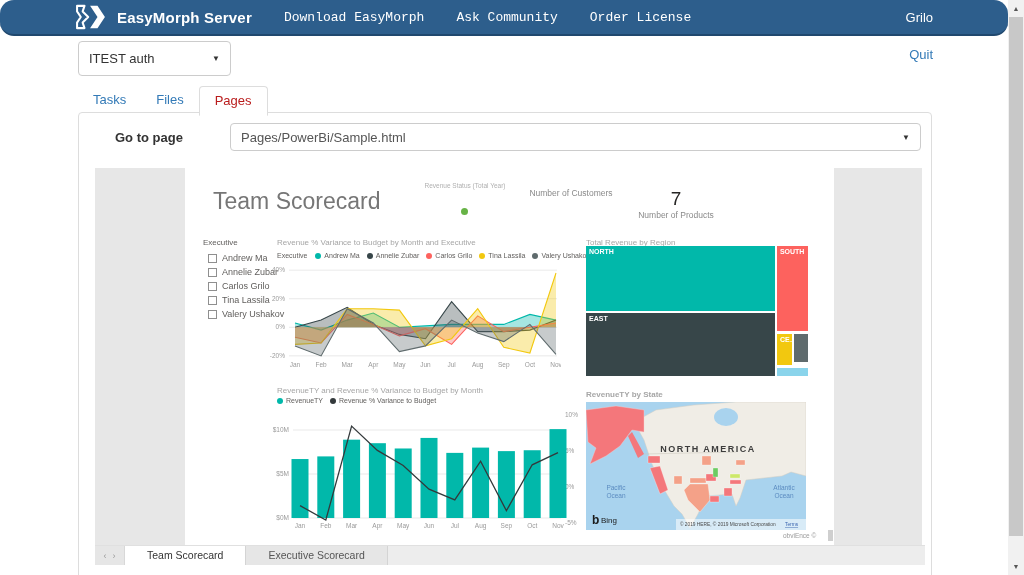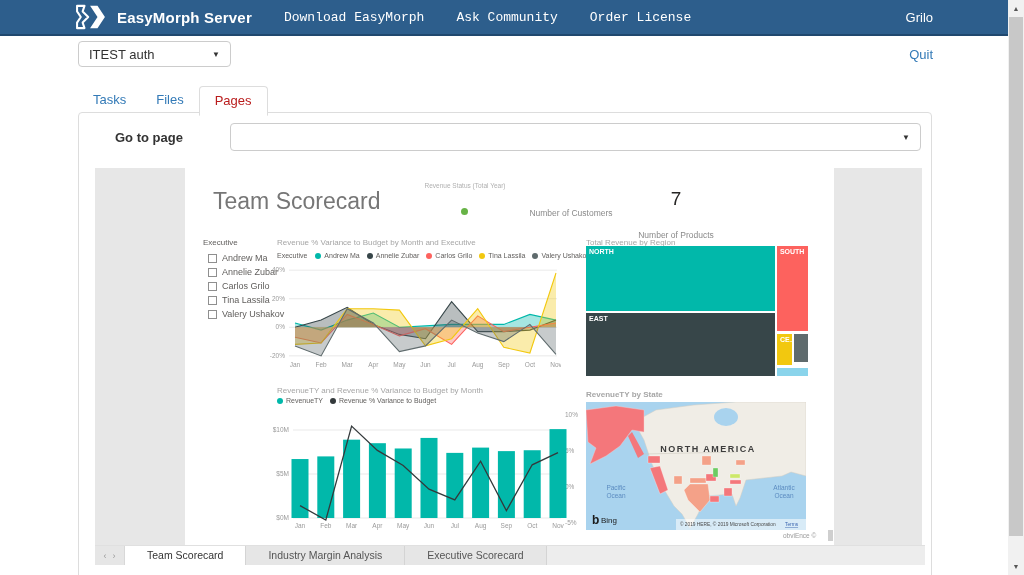--- a/index.html
+++ b/index.html
@@ -9,21 +9,21 @@
 
   
   .navbar { position:absolute; left:0; top:0; width:1008px; height:36px;
             display:flex; align-items:center; border-bottom:2px solid #20486e; }
   .brand-logo { margin-left:75px; width:32px; height:26px; flex:none; }
   .brand-title { color:#fff; font-size:15px; font-weight:bold; margin-left:10px; letter-spacing:.2px; }
   .nav-link { color:#fff; font-size:13px; margin-left:32px; cursor:pointer;font-family:Liberation Mono, monospace; }
   .nav-help { margin-left:auto; margin-right:75px; color:#fff; font-size:13px; cursor:pointer; }
 
   
-  .auth-select { position:absolute; left:78px; top:41px; width:153px; height:26px;
+  .auth-select { position:absolute; left:78px; top:41px; width:153px; height:35px;
                  border:1px solid #ccc; border-radius:4px; background:#fff;
                  font-size:13px; color:#333; display:flex; align-items:center;
                  padding:0 10px; cursor:pointer; }
   .auth-select .caret { margin-left:auto; font-size:8px; color:#333; }
   .quit-link { position:absolute; right:91px; top:47px; color:#337ab7; font-size:13px; cursor:pointer; }
 
   
   .main-tabs { position:absolute; left:78px; top:86px; display:flex; z-index:3; }
   .main-tab { font-size:13px; color:#337ab7; padding:6px 15px 7px; cursor:pointer; }
   .main-tab.active { background:#fff; color:#b91c1c; border:1px solid #ddd; border-bottom:1px solid #fff;
@@ -44,21 +44,21 @@
   .strip.left { left:0; width:90px; }
   .strip.right { left:739px; width:88px; }
 
   .report-title { position:absolute; left:118px; top:20px; font-size:23px; font-weight:300; color:#767676; }
   .gauge-label { position:absolute; left:300px; top:14px; width:140px; text-align:center;
                  font-size:6.5px; color:#b0b0b0; }
   .gauge-dot { position:absolute; left:366px; top:40px; width:7px; height:7px; border-radius:50%; }
 
   .kpi { position:absolute; top:20px; text-align:center; }
   .kpi .v { font-size:19px; color:#252423; }
-  .kpi .l { font-size:8.5px; color:#8a8a8a; margin-top:20px; }
+  .kpi .l { font-size:8.5px; color:#8a8a8a; margin-top:0; }
 
   .slicer { position:absolute; left:108px; top:70px; }
   .slicer-title { font-size:8px; color:#605e5c; margin-bottom:6px; }
   .slicer-item { display:flex; align-items:center; margin-bottom:4px; cursor:pointer; }
   .slicer-check { width:9px; height:9px; border:1px solid #8f8f8f; background:#fff; flex:none; }
   .slicer-item span { font-size:9px; color:#605e5c; margin-left:5px; }
 
   .chart-title { position:absolute; font-size:8px; color:#a6a6a6; }
   .legend { position:absolute; display:flex; align-items:center; font-size:7px; color:#605e5c; }
   .legend .lt { margin-right:8px; }
@@ -88,21 +88,21 @@
   .scrollbar { position:absolute; right:0; top:0; width:16px; height:575px; background:#f1f1f1; }
   .sb-arrow { position:absolute; left:0; width:16px; height:17px; display:flex; align-items:center;
               justify-content:center; font-size:7px; color:#565656; cursor:pointer; }
   .sb-thumb { position:absolute; left:1px; top:17px; width:14px; height:519px; background:#c8c8c8; cursor:pointer; }
 </style>
 </head>
 <body>
 
 <div id="screen">
 
-  <div class="navbar" style="background: rgb(45, 94, 140);">
+  <div class="navbar" style="background: rgb(45, 94, 140); border-radius: 14px;">
     <svg class="brand-logo" viewBox="0 0 34 28">
       <path d="M2 2 L10 2 L8 8 L14 14 L8 20 L10 26 L2 26 L2 20 L6 14 L2 8 Z" fill="none" stroke="#fff" stroke-width="2.2" stroke-linejoin="round"></path>
       <path d="M16 2 L24 2 L32 14 L24 26 L16 26 L24 14 Z" fill="#fff"></path>
     </svg>
     <span class="brand-title">EasyMorph Server</span>
     <span id="nav-links" style="display:flex;">
         <span class="nav-link">Download EasyMorph</span>
         <span class="nav-link">Ask Community</span>
         <span class="nav-link">Order License</span>
       </span>
@@ -117,20 +117,21 @@
 
   <div class="main-tabs" id="main-tabs">
       <span class="main-tab">Tasks</span>
       <span class="main-tab">Files</span>
       <span class="main-tab active">Pages</span>
     </div>
   <div class="panel"></div>
 
   <span class="goto-label">Go to page</span>
   <div class="goto-select">
+    <span>Pages/PowerBi/Sample.html</span>
     <span class="caret">▼</span>
   </div>
 
   <div class="report">
     <div class="strip left"></div>
     <div class="strip right"></div>
 
     <div class="report-title">Team Scorecard</div>
 
     <div class="gauge-label">Revenue Status (Total Year)</div>
@@ -330,21 +331,20 @@
     <div class="mini-scroll"></div>
   </div>
 
   <div class="sheet-bar">
     <div class="sheet-arrows">
       <span>‹</span>
       <span>›</span>
     </div>
     <div id="sheet-tabs" style="display:flex;">
         <span class="sheet-tab active">Team Scorecard</span>
-        <span class="sheet-tab">Industry Margin Analysis</span>
         <span class="sheet-tab">Executive Scorecard</span>
       </div>
   </div>
 
   <div class="scrollbar">
     <div class="sb-arrow" style="top:0;">▲</div>
     <div class="sb-thumb"></div>
     <div class="sb-arrow" style="bottom:0;">▼</div>
   </div>
 

